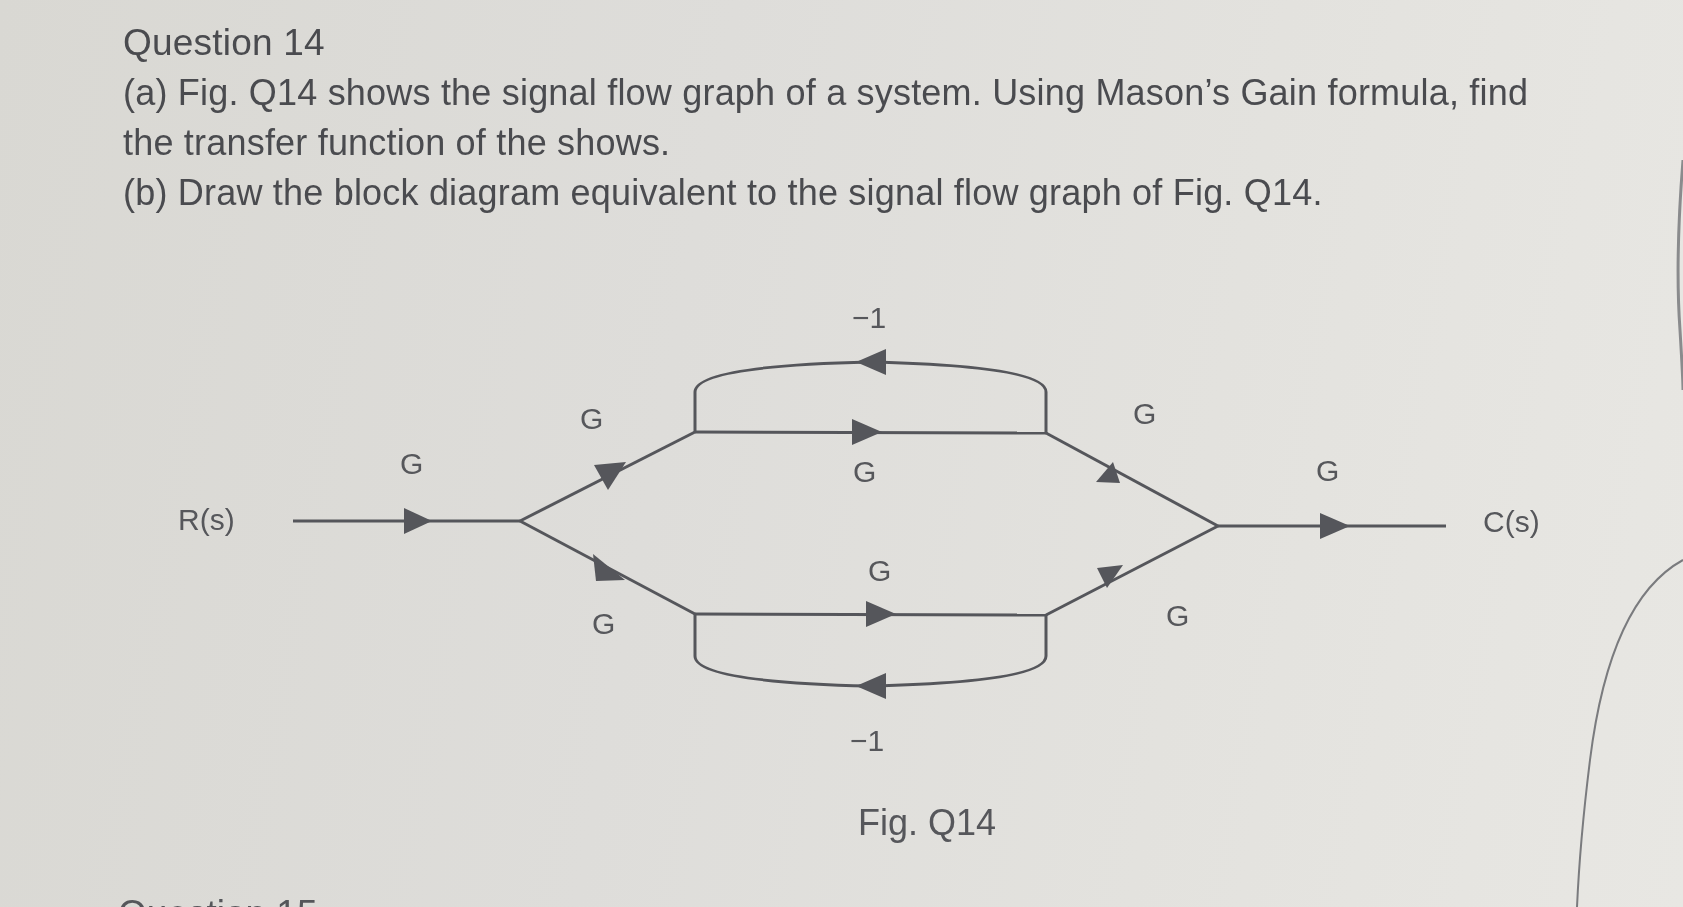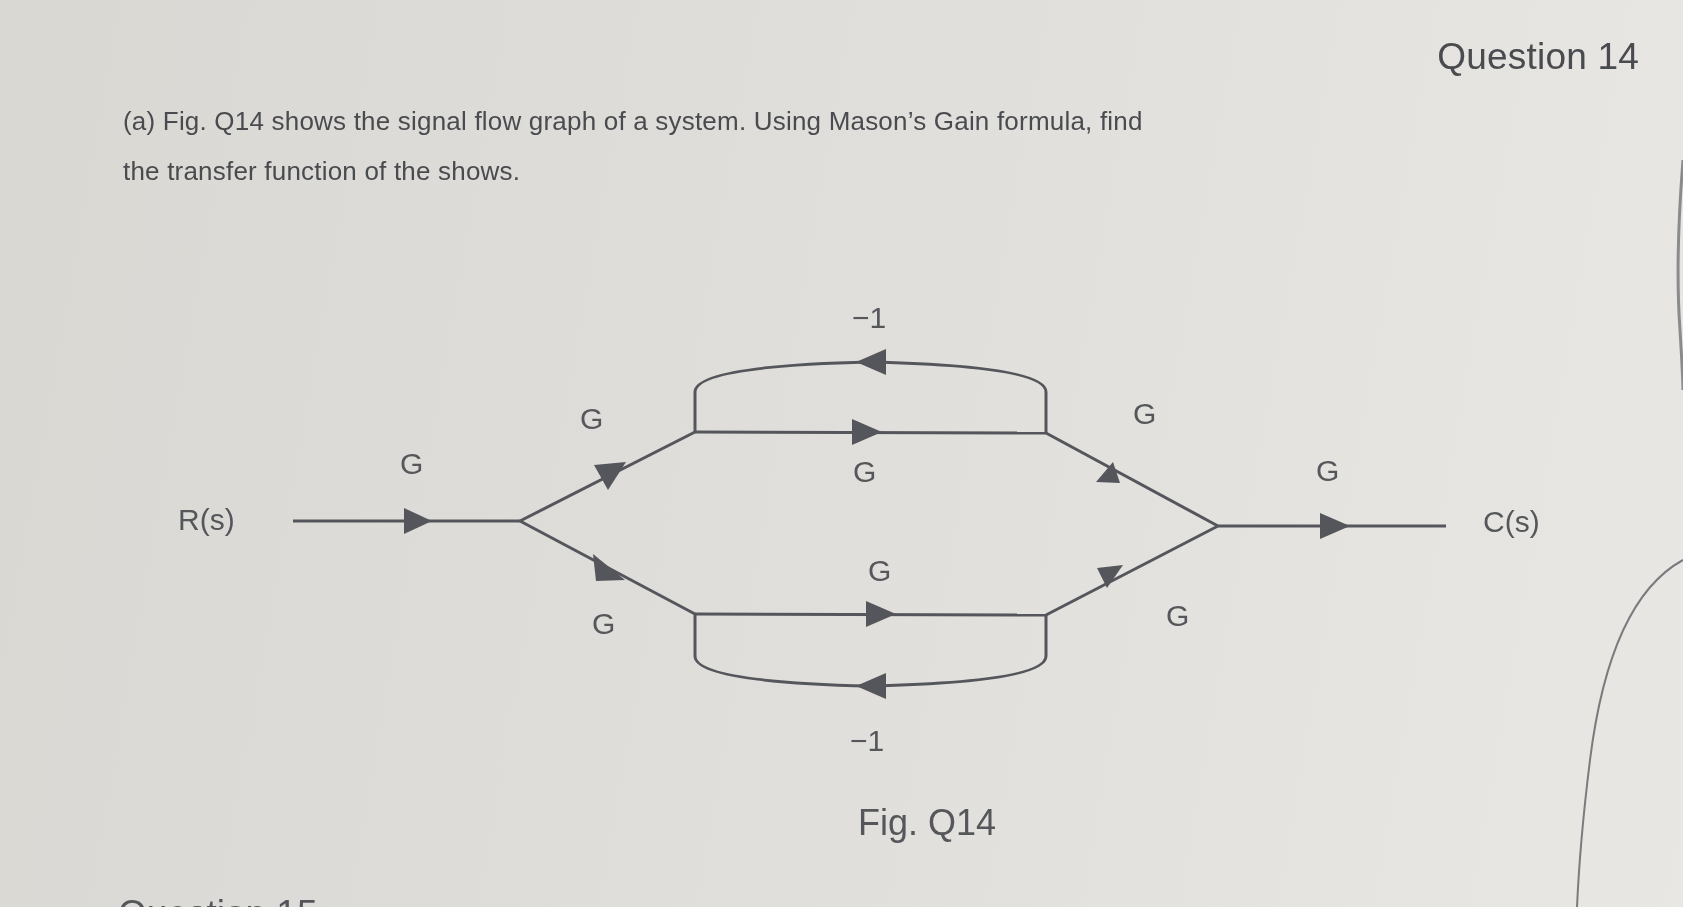--- a/index.html
+++ b/index.html
@@ -3,33 +3,34 @@
 <meta charset="utf-8">
 <style>
   html, body { margin: 0; padding: 0; }
   body {
     width: 1683px; height: 907px; overflow: hidden; position: relative;
     background: linear-gradient(100deg, #d9d8d3 0%, #dedddA 40%, #e3e2de 70%, #e8e7e3 100%);
     font-family: "Liberation Sans", "DejaVu Sans", sans-serif;
     color: #4a4b4f;
   }
   .question { position: absolute; left: 123px; top: 18px; width: 1530px; }
-  .q-title { font-size: 37px; line-height: 50px; margin: 14px; font-weight: normal; letter-spacing: 0.2px; text-align: right; }
-  .q-part { font-size: 26px; line-height: 50px; margin: 0; letter-spacing: 0.2px; }
+  .q-title { font-size: 37px; line-height: 50px; margin: 0; font-weight: normal; letter-spacing: 0.2px; }
+  .q-part { font-size: 36px; line-height: 50px; margin: 0; letter-spacing: 0.2px; }
   .diagram { position: absolute; left: 0; top: 0; width: 1683px; height: 907px; }
   .sfg-label { font-family: "Liberation Sans", "DejaVu Sans", sans-serif; fill: #56575b; }
   .next-q { position: absolute; left: 118px; top: 893px; font-size: 37px; color: #55565a; }
 </style>
 </head>
 <body>
 
 <div class="question">
   <h1 class="q-title">Question 14</h1>
   <p class="q-part">(a) Fig. Q14 shows the signal flow graph of a system. Using Mason’s Gain formula, find</p>
   <p class="q-part">the transfer function of the shows.</p>
+  <p class="q-part">(b) Draw the block diagram equivalent to the signal flow graph of Fig. Q14.</p>
 </div>
 
 <svg class="diagram" width="1683" height="907" viewBox="0 0 1683 907">
   <g stroke="#55565b" stroke-width="3" fill="none">
 
     <line x1="293" y1="521" x2="520" y2="521"></line>
 
     <line x1="520" y1="521" x2="695" y2="432"></line>
 
     <line x1="520" y1="521" x2="695" y2="614"></line>

